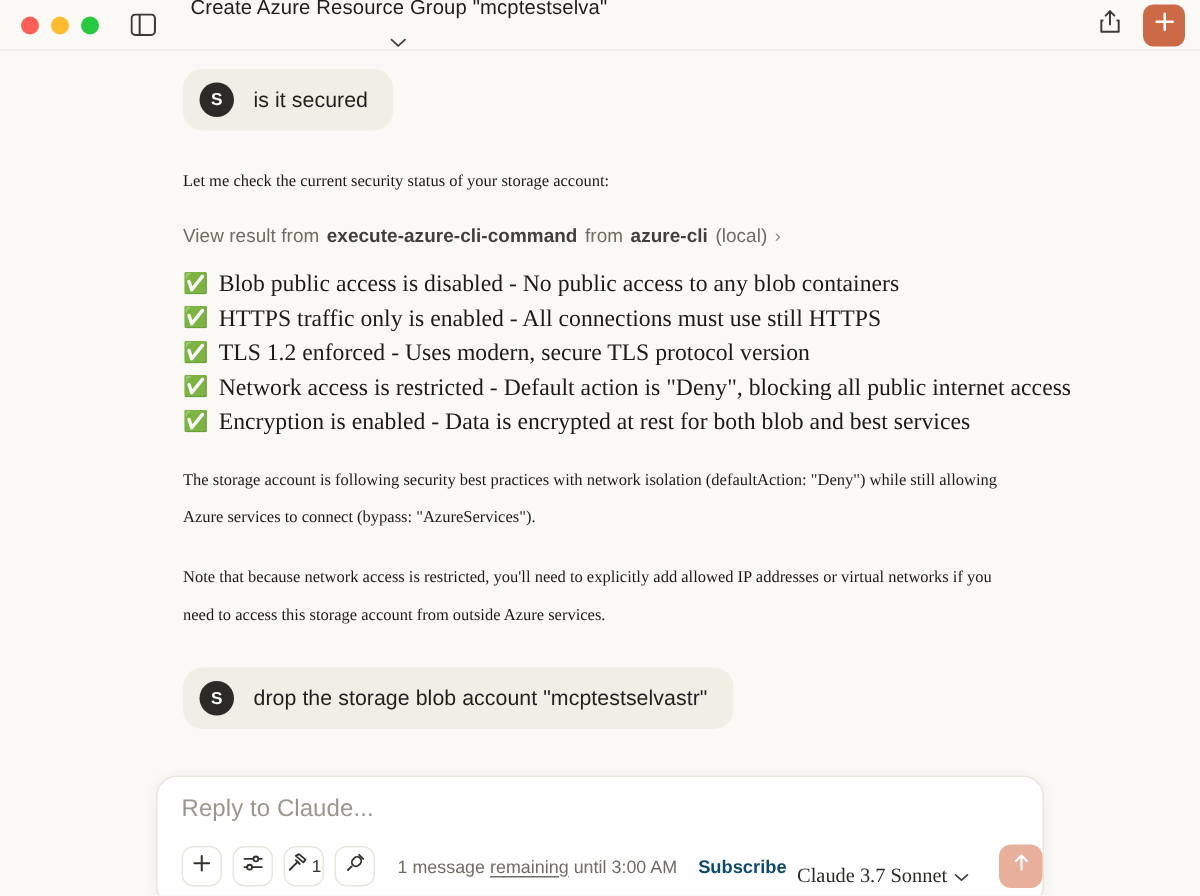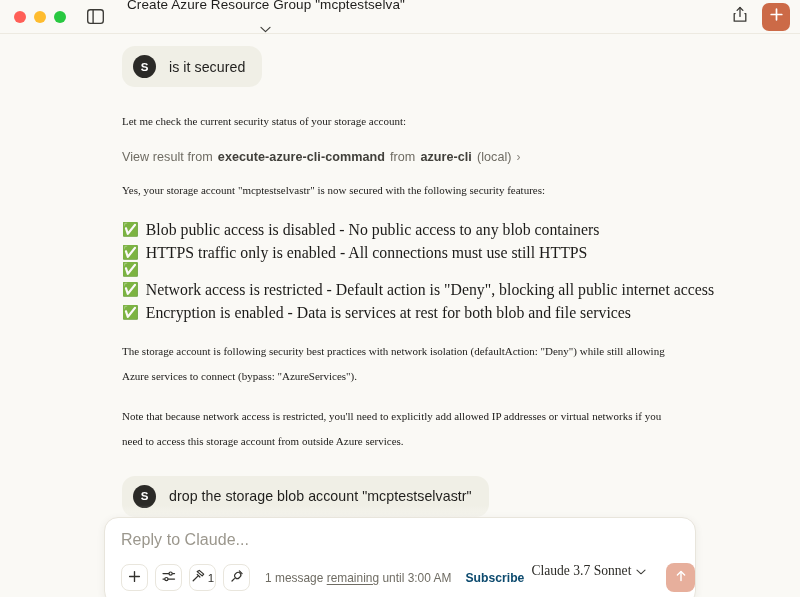--- a/index.html
+++ b/index.html
@@ -200,21 +200,21 @@
   .subscribe {
     font-size: 12.2px;
     font-weight: 700;
     color: #0c4a6e;
     margin-left: 7px;
     cursor: pointer;
     white-space: nowrap;
   }
   .composer-right {
     margin-left: auto;
-    display: flex; align-items: flex-start; gap: 20px;
+    display: flex; align-items: flex-end; gap: 20px;
   }
   .model-select {
     display: flex; align-items: center; gap: 5px;
     font-family: "Liberation Serif", serif;
     font-size: 13.6px;
     color: #2c2b27;
     cursor: pointer;
     white-space: nowrap;
   }
   .send-btn {
@@ -290,45 +290,46 @@
 
         <div class="tool-link">
           <span>View result from</span>
           <b>execute-azure-cli-command</b>
           <span>from</span>
           <b>azure-cli</b>
           <span>(local)</span>
           <span class="arrow">›</span>
         </div>
 
-        <p class="assistant-p">Yes, your storage account "mcptestselvastr" is now secured with the following security features:</p>
 
         <div class="feature-list">
           <div class="feature">
             <span class="check">✅</span>
             <span><b>Blob public access is disabled</b>
             <span>- No public access to any blob containers</span></span>
           </div>
           <div class="feature">
             <span class="check">✅</span>
             <span><b>HTTPS traffic only is enabled</b>
             <span>- All connections must use still HTTPS</span></span>
           </div>
           <div class="feature">
             <span class="check">✅</span>
+            <span><b>TLS 1.2 enforced</b>
+            <span>- Uses modern, secure TLS protocol version</span></span>
           </div>
           <div class="feature">
             <span class="check">✅</span>
             <span><b>Network access is restricted</b>
             <span>- Default action is "Deny", blocking all public internet access</span></span>
           </div>
           <div class="feature">
             <span class="check">✅</span>
             <span><b>Encryption is enabled</b>
-            <span>- Data is services at rest for both blob and file services</span></span>
+            <span>- Data is encrypted at rest for both blob and best services</span></span>
           </div>
         </div>
 
         <p class="assistant-p">The storage account is following security best practices with network isolation (defaultAction: "Deny") while still allowing Azure services to connect (bypass: "AzureServices").</p>
         <p class="assistant-p">Note that because network access is restricted, you'll need to explicitly add allowed IP addresses or virtual networks if you need to access this storage account from outside Azure services.</p>
       </div>
 
       <div class="row" style="margin-top:22px;">
         <div class="user-bubble">
           <span class="avatar">S</span>

